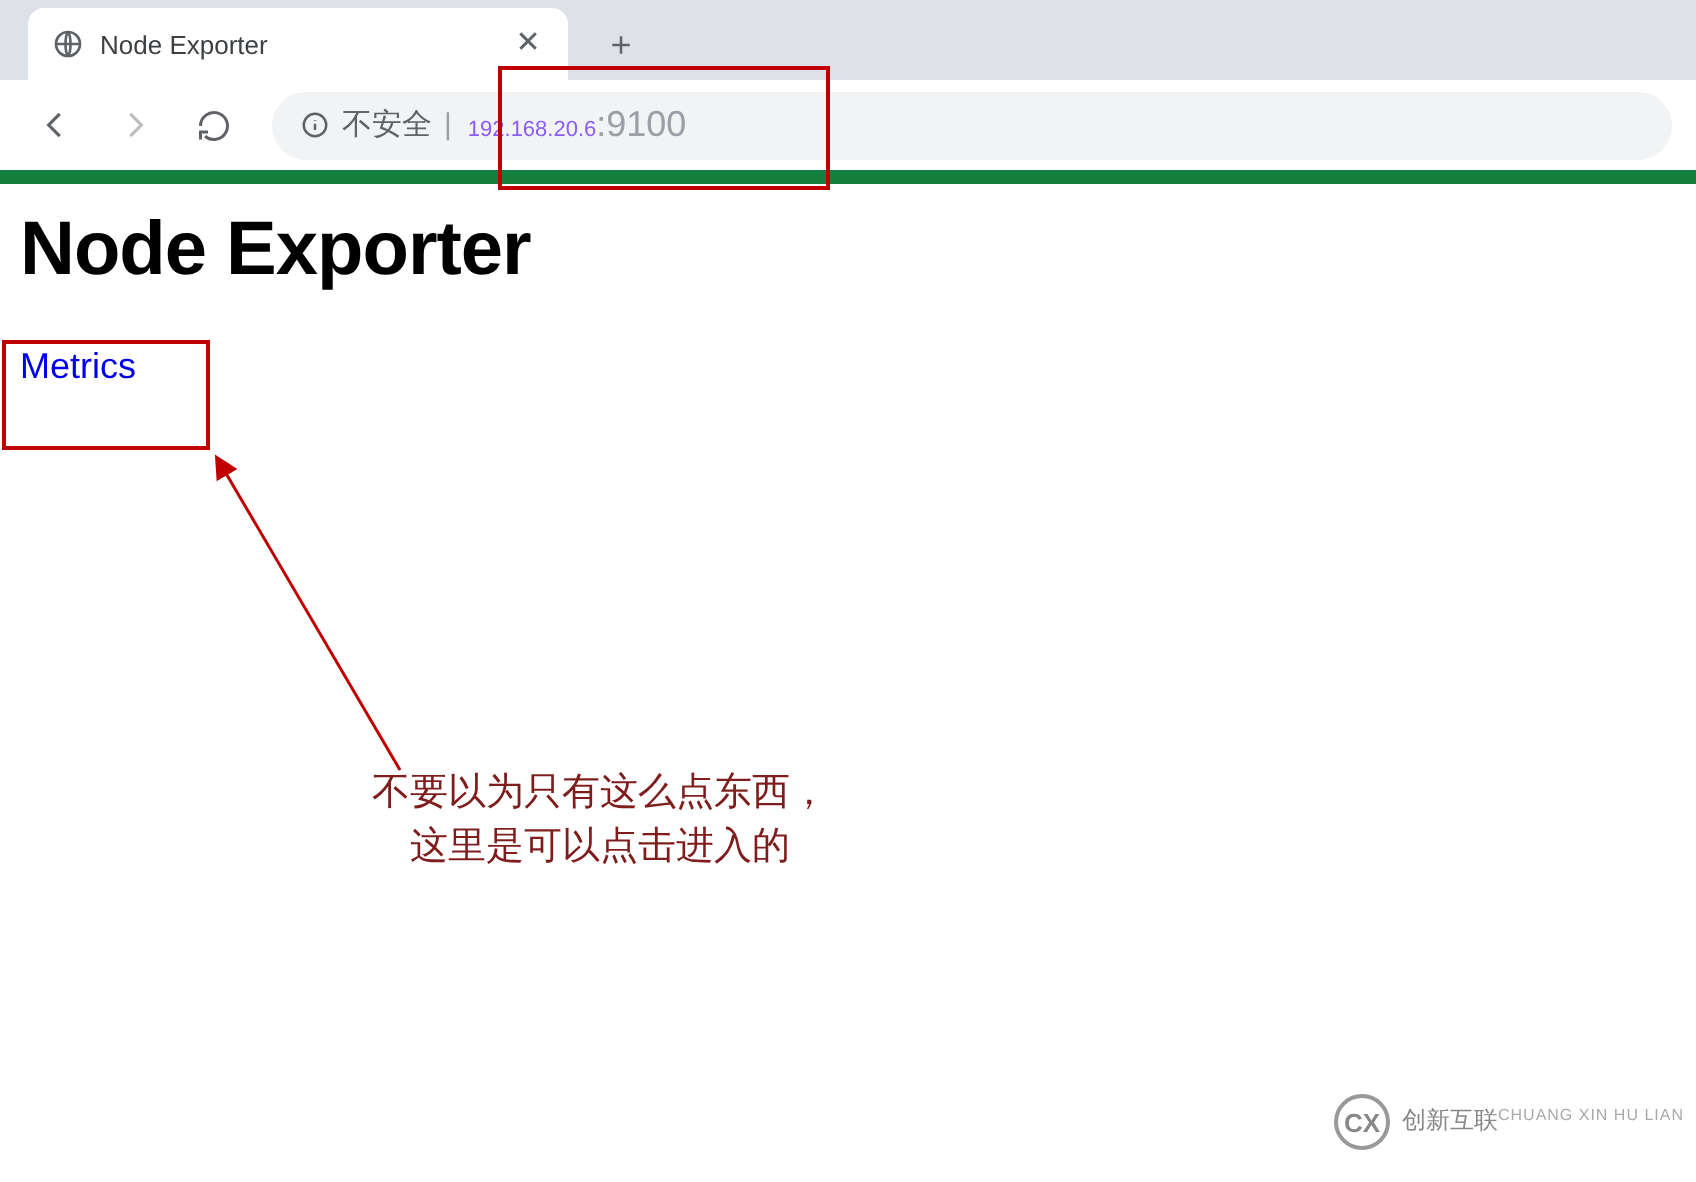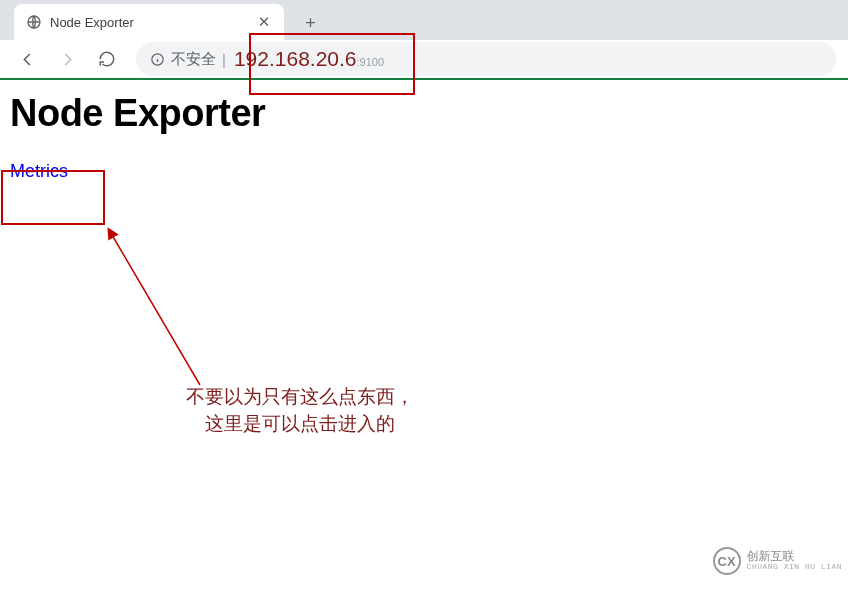--- a/index.html
+++ b/index.html
@@ -63,26 +63,26 @@
       display: flex;
       align-items: center;
       justify-content: center;
       color: #5f6368;
       cursor: pointer;
       border-radius: 4px;
     }
     
     .toolbar {
       background: #fff;
-      height: 40px;
+      height: 52px;
       display: flex;
       align-items: center;
       padding: 0 10px;
       gap: 6px;
-      border-bottom: 2px solid #15803d;
+      border-bottom: 7px solid #15803d;
     }
     .nav-btn {
       width: 34px;
       height: 34px;
       display: flex;
       align-items: center;
       justify-content: center;
       color: #5f6368;
       cursor: pointer;
       border-radius: 50%;
@@ -108,26 +108,26 @@
       display: flex;
       align-items: center;
       gap: 6px;
       color: #5f6368;
       font-size: 15px;
     }
     .security .sep {
       color: #9aa0a6;
     }
     .url-ip {
-      color: #7f1d1d;
-      font-size: 21px;
+      color: #8b5cf6;
+      font-size: 11px;
     }
     .url-port {
       color: #9aa0a6;
-      font-size: 11px;
+      font-size: 18px;
     }
     
     .url-box {
       position: absolute;
       left: 249px;
       top: 33px;
       width: 166px;
       height: 62px;
       border: 2px solid #c00000;
       pointer-events: none;
@@ -194,28 +194,27 @@
       border-radius: 50%;
       display: flex;
       align-items: center;
       justify-content: center;
       font-weight: bold;
       color: #888;
       font-size: 13px;
     }
     .wm-text {
       display: flex;
-      flex-direction: column;
+      flex-direction: row;
       line-height: 1.1;
     }
     .wm-sub {
       font-size: 8px;
       letter-spacing: 0.5px;
       color: #aaa;
-      font-family: Liberation Mono, monospace;
     }
   </style>
 </head>
 <body>
 
 <div class="tab-bar">
   <div class="tab">
     <span class="tab-favicon">
       <svg viewBox="0 0 24 24" width="16" height="16" fill="none" stroke="currentColor" stroke-width="2">
         <circle cx="12" cy="12" r="9"></circle>

